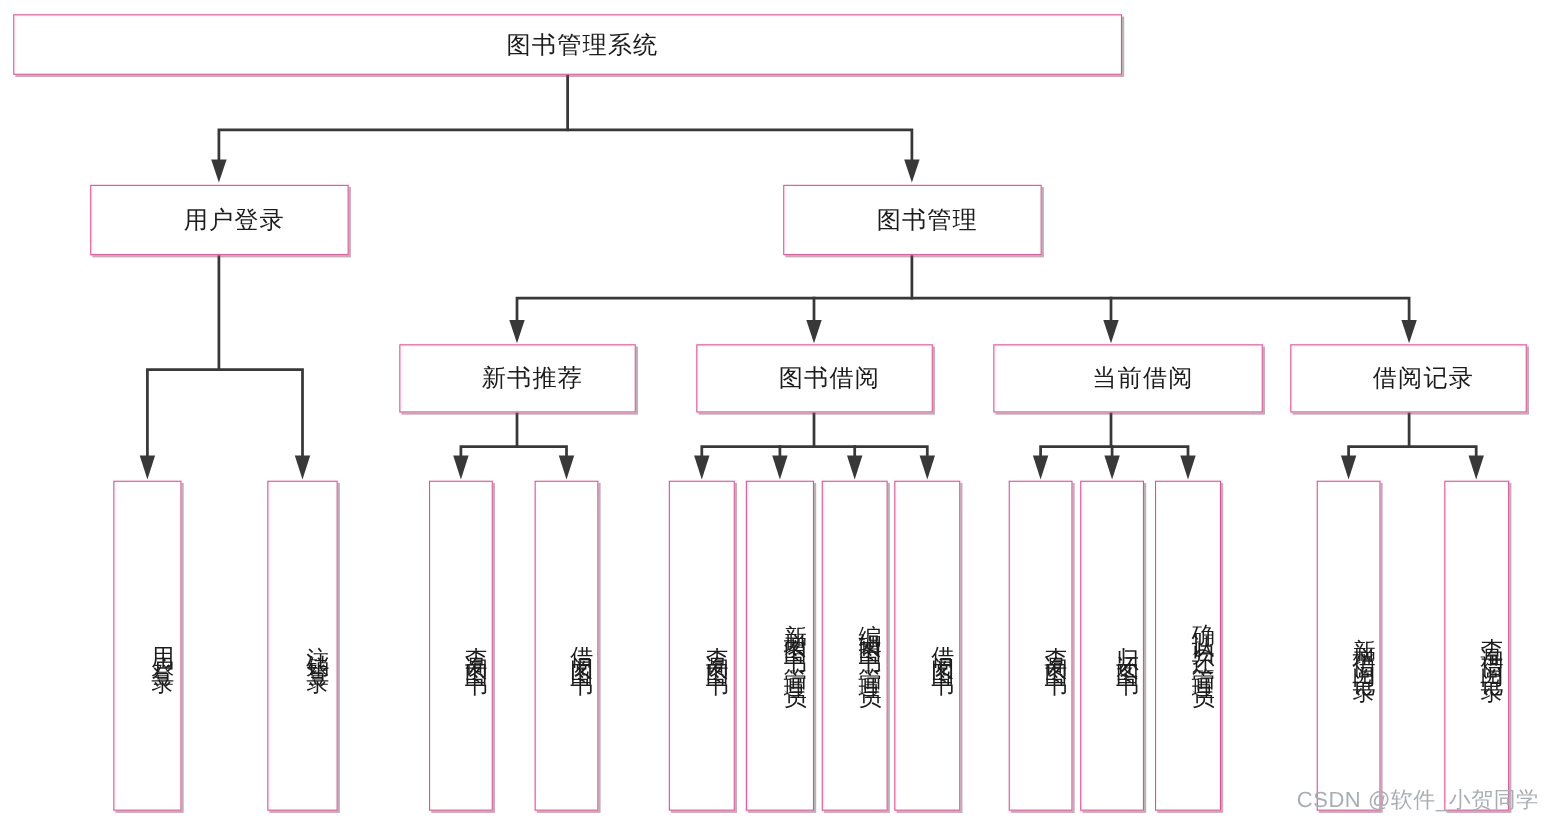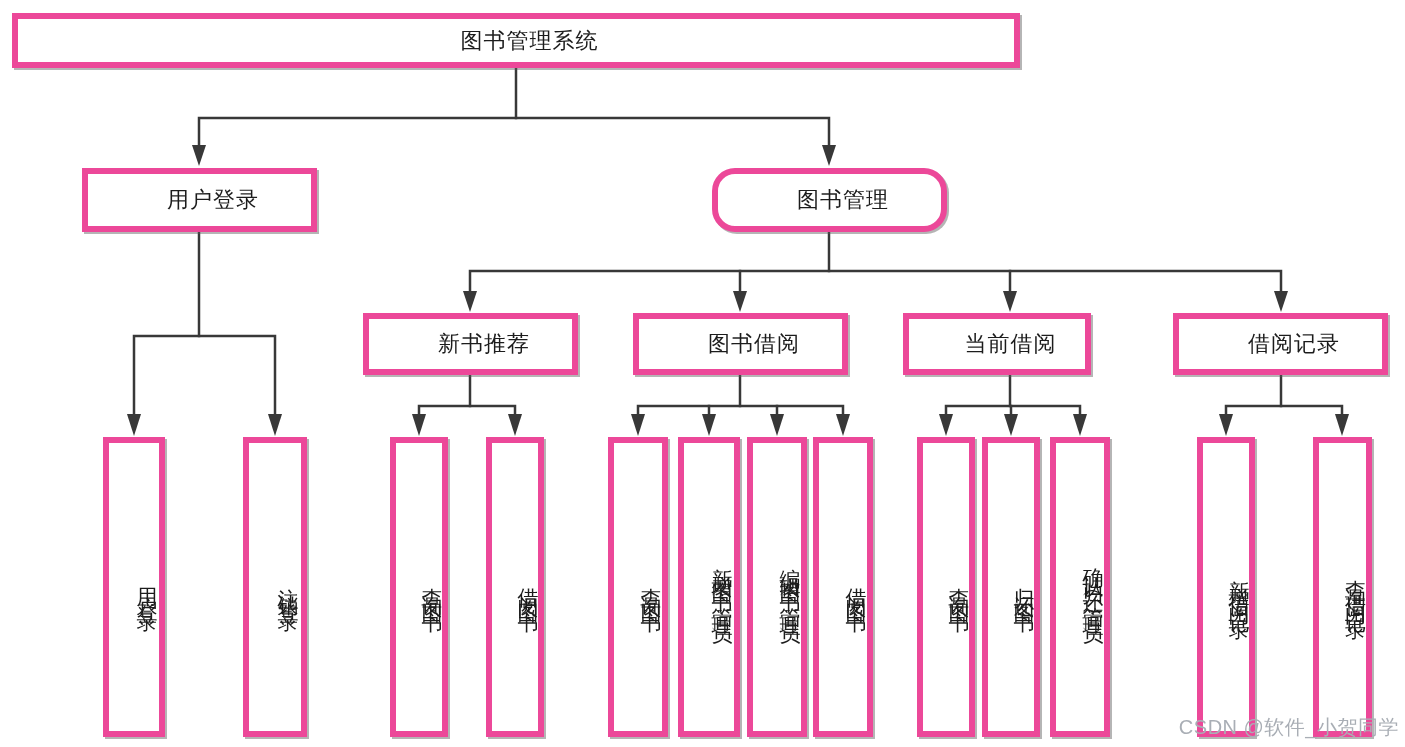--- a/index.html
+++ b/index.html
@@ -8,45 +8,45 @@
     width:1405px;height:747px;
     background:#ffffff;
     font-family:"Liberation Sans","DejaVu Sans",sans-serif;
     overflow:hidden;
   }
   svg.wires{position:absolute;left:0;top:0;z-index:1;}
   .node{
     position:absolute;
     box-sizing:border-box;
     background:#ffffff;
-    border:6px solid #ec4899;
+    border:1px solid #ec4899;
     box-shadow:2px 2px 0 rgba(90,90,90,.45);
     color:#1c1c1c;
     display:flex;align-items:center;justify-content:center;
     font-size:22px;
     letter-spacing:1px;
     z-index:2;
     white-space:nowrap;
     padding-left:27px;
   }
   .node.v{
     writing-mode:vertical-rl;
     text-orientation:mixed;
     font-size:21px;
     letter-spacing:8px;
     line-height:1;
     white-space:normal;
   }
   
   #root{left:12px;top:13px;width:1008px;height:55px;}
   #l2a{left:82px;top:168px;width:235px;height:64px;}
-  #l2b{left:712px;top:168px;width:235px;height:64px;border-radius:23px;}
+  #l2b{left:712px;top:168px;width:235px;height:64px;}
   #l3a{left:363px;top:313px;width:215px;height:62px;}
   #l3b{left:633px;top:313px;width:215px;height:62px;}
-  #l3c{left:903px;top:313px;width:188px;height:62px;}
+  #l3c{left:903px;top:313px;width:245px;height:62px;}
   #l3d{left:1173px;top:313px;width:215px;height:62px;}
   .leaf{top:437px;height:300px;}
   #f1{left:103px;width:62px;}
   #f2{left:243px;width:64px;}
   #f3{left:390px;width:58px;}
   #f4{left:486px;width:58px;}
   #f5{left:608px;width:60px;}
   #f6{left:678px;width:62px;}
   #f7{left:747px;width:60px;}
   #f8{left:813px;width:60px;}

